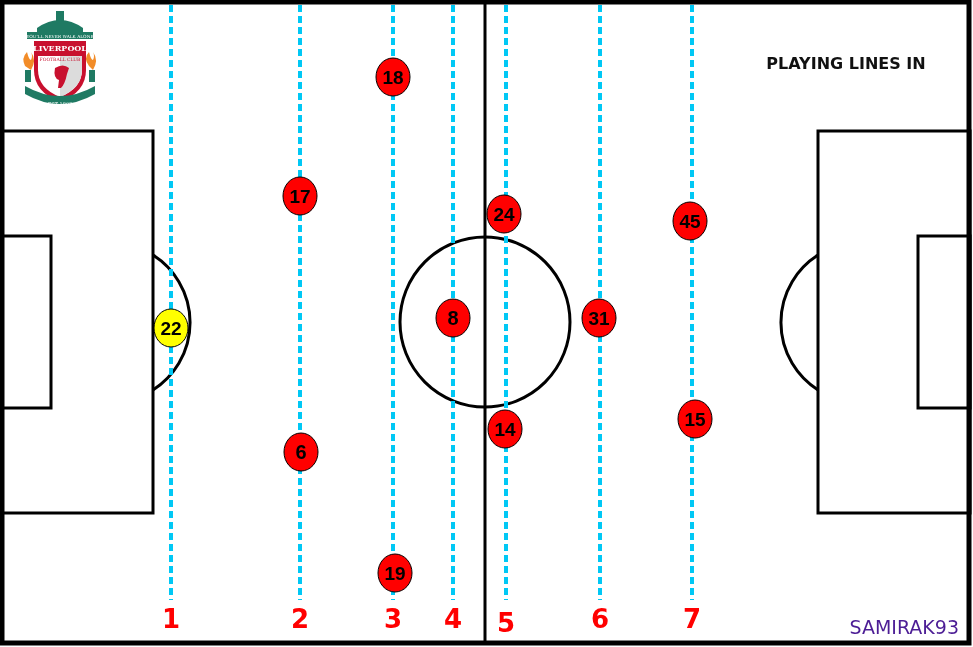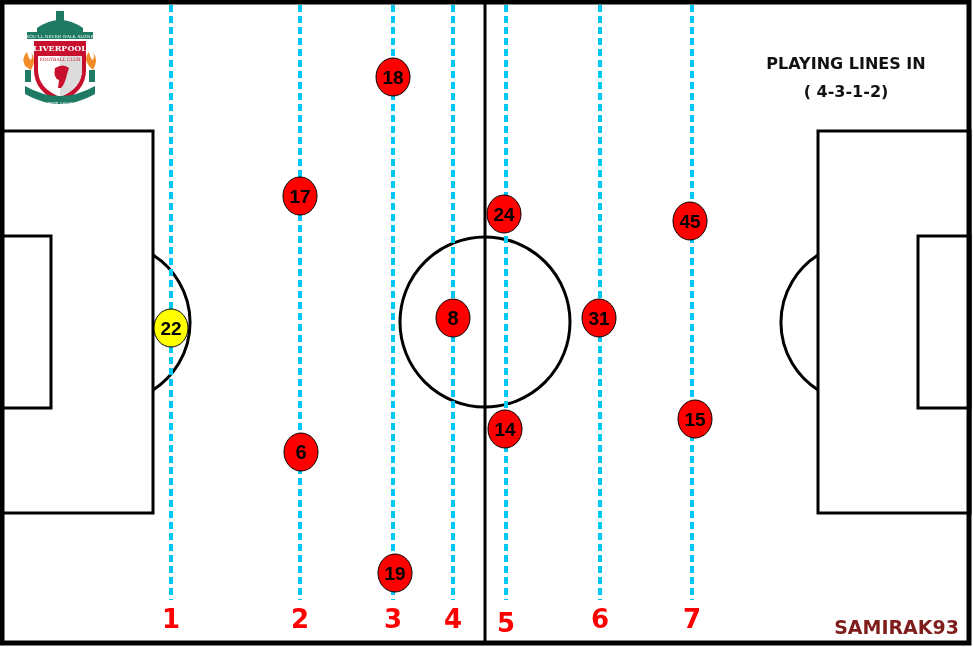--- a/index.html
+++ b/index.html
@@ -5,21 +5,21 @@
     html, body { margin: 0; padding: 0; background: #ffffff; }
     body { width: 973px; height: 647px; overflow: hidden; position: relative; font-family: "DejaVu Sans", sans-serif; }
     #pitch { position: absolute; left: 0; top: 0; width: 973px; height: 647px; }
     .title {
       position: absolute; right: 22px; top: 22px; width: 210px;
       text-align: center; font-family: "DejaVu Sans", sans-serif;
       font-weight: bold; font-size: 16px; line-height: 28px; color: #111; margin-top: 28px;
     }
     .watermark {
       position: absolute; right: 14px; bottom: 9px;
-      font-family: "DejaVu Sans", sans-serif; font-weight: bold; font-size: 19px; color: #7f1d1d;
+      font-family: "DejaVu Sans", sans-serif; font-weight: normal; font-size: 19px; color: #4c1d95;
     }
     .crest { position: absolute; left: 19px; top: 8px; width: 82px; height: 106px; }
   </style>
 </head>
 <body>
 
 <svg id="pitch" width="973" height="647" viewBox="0 0 973 647" xmlns="http://www.w3.org/2000/svg">
 
   <rect x="2" y="2" width="967" height="641" fill="#ffffff" stroke="#000" stroke-width="5"></rect>
 
@@ -118,16 +118,15 @@
   <path d="M70 58 Q64 50 70 44 Q72 52 74 52 Q76 48 74 44 Q80 52 74 62 Z" fill="#f28c28"></path>
   <rect x="6" y="62" width="6" height="12" fill="#1f7a63"></rect>
   <rect x="70" y="62" width="6" height="12" fill="#1f7a63"></rect>
 
   <path d="M6 78 Q41 98 76 78 L76 86 Q41 106 6 86 Z" fill="#1f7a63"></path>
   <text x="41" y="98" font-size="5" fill="#fff" text-anchor="middle" font-family="DejaVu Serif, serif">EST·1892</text>
 </svg>
 
 <div class="title">
   <div>PLAYING LINES IN</div>
-  <div>( 4-3-1-2)</div>
 </div>
 
 <div class="watermark">SAMIRAK93</div>
 
 </body></html>

